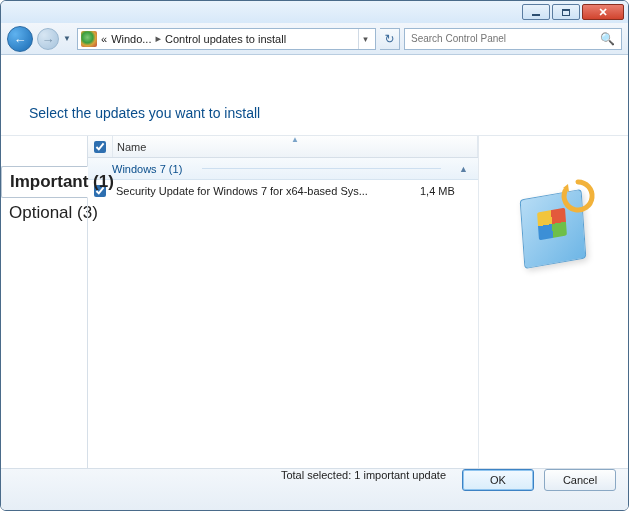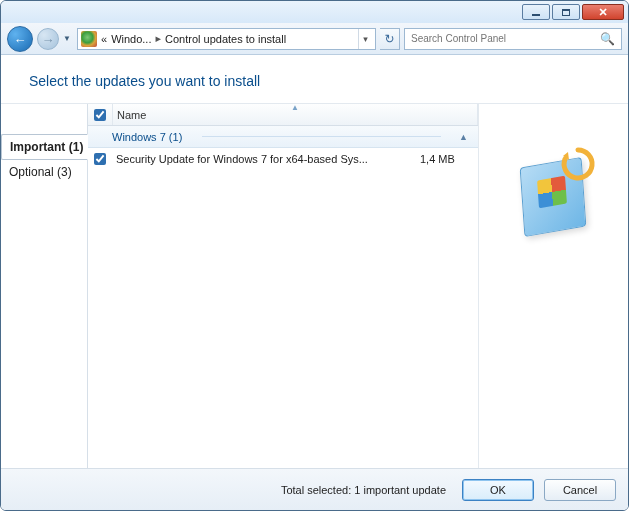--- a/index.html
+++ b/index.html
@@ -22,26 +22,26 @@
 .addressbar { flex: 1; height: 22px; border: 1px solid #9db8d2; background: #fff; display: flex; align-items: center; padding: 0 3px; gap: 4px; font-size: 11px; color: #222; }
 .addressbar .cp-icon { width: 16px; height: 16px; background: radial-gradient(circle at 40% 40%, #7ec779, #3a9e3e 40%, #d8a33a 60%, #c24a3a); border-radius: 2px; }
 .addressbar .sep { color: #555; }
 .addr-drop { width: 14px; text-align: center; color: #555; font-size: 9px; border-left: 1px solid #d0dae5; height: 100%; display: flex; align-items: center; justify-content: center; }
 .addr-refresh { width: 20px; height: 22px; border: 1px solid #9db8d2; border-left: none; background: linear-gradient(to bottom, #f6fafd, #e2edf7); display: flex; align-items: center; justify-content: center; color: #3a6a9a; font-size: 12px; }
 .searchbox { width: 218px; height: 22px; border: 1px solid #9db8d2; background: #fff; display: flex; align-items: center; padding: 0 6px; justify-content: space-between; }
 .searchbox input { border: none; outline: none; width: 100%; font-size: 10px; color: #888; }
 .searchbox .mag { color: #3a6a9a; font-size: 12px; }
 
 
-.page { flex: 1; display: flex; flex-direction: column; background: #fff; }
+.page { flex: 1; display: flex; flex-direction: column; background: #fff; margin-top: 32px; }
 .heading { padding: 18px 0 14px 28px; font-size: 14px; color: #0a4e8c; }
 .content { flex: 1; display: flex; border-top: 1px solid #e3e9ef; }
 
 
-.tabs { width: 86px; padding-top: 30px; font-size: 12px; }
+.tabs { width: 86px; padding-top: 30px; font-size: 17px; }
 .tab { padding: 5px 6px 5px 8px; color: #222; cursor: default; white-space: nowrap; }
 .tab.active { background: #fff; border: 1px solid #b8c6d4; border-right: 1px solid #fff; border-radius: 2px 0 0 2px; font-weight: bold; margin-right: -1px; position: relative; z-index: 2; }
 
 
 .listpanel { flex: 1; border-left: 1px solid #d6dfe8; display: flex; flex-direction: column; position: relative; }
 .list-head { display: flex; height: 22px; background: linear-gradient(to bottom, #fdfefe, #eef3f8); border-bottom: 1px solid #d6dfe8; font-size: 11px; color: #333; align-items: center; }
 .list-head .ck { width: 24px; display: flex; justify-content: center; }
 .list-head .col-name { flex: 1; padding-left: 4px; border-left: 1px solid #e1e8ef; border-right: 1px solid #e1e8ef; height: 100%; display: flex; align-items: center; position: relative; }
 .list-head .col-name .sort { position: absolute; left: 50%; top: -1px; transform: translateX(-50%); font-size: 8px; color: #7aa3c8; }
 .list-head .col-size { width: 64px; padding-left: 6px; height: 100%; display: flex; align-items: center; }
@@ -59,21 +59,21 @@
 
 
 .iconpane { width: 150px; border-left: 1px solid #e3e9ef; display: flex; align-items: flex-start; justify-content: center; padding-top: 40px; }
 .update-icon { width: 92px; height: 100px; position: relative; }
 .update-icon .box { position: absolute; left: 14px; top: 18px; width: 62px; height: 70px; background: linear-gradient(135deg, #b6dcf5, #6eb6e6); border: 1px solid #5a9fd0; border-radius: 4px; transform: skewY(-6deg) rotate(-4deg); box-shadow: 2px 3px 6px rgba(0,0,0,.15); }
 .update-icon .flag { position: absolute; left: 30px; top: 34px; width: 28px; height: 28px; background: conic-gradient(#e35a3c 0 25%, #6ebf4a 25% 50%, #3c8fd6 50% 75%, #f2c53c 75% 100%); border-radius: 2px; transform: skewY(-6deg) rotate(-4deg); }
 .update-icon .arrow { position: absolute; right: 2px; top: 2px; width: 40px; height: 40px; }
 .update-icon .arrow svg { width: 100%; height: 100%; }
 
 
-.footer { height: 42px; border-top: 1px solid #d6dfe8; background: linear-gradient(to bottom, #f3f7fb, #e6eef6); display: flex; align-items: center; justify-content: flex-end; padding: 0 12px; gap: 10px; font-size: 11px; }
+.footer { height: 42px; border-top: 1px solid #d6dfe8; background: linear-gradient(to bottom, #f3f7fb, #e6eef6); display: flex; align-items: flex-start; justify-content: flex-end; padding: 0 12px; gap: 10px; font-size: 11px; }
 .footer .status { color: #222; margin-right: 6px; }
 .btn { min-width: 72px; height: 22px; border: 1px solid #8aa8c4; border-radius: 3px; background: linear-gradient(to bottom, #fdfefe, #e6eef6); font-size: 11px; color: #222; display: flex; align-items: center; justify-content: center; cursor: default; }
 .btn.primary { border: 1px solid #3c82c4; box-shadow: 0 0 0 1px #8ec4ef inset; background: linear-gradient(to bottom, #f2f9ff, #d9edfb); }
 </style>
 </head>
 <body>
 
 <div class="window">
 
   <div class="titlebar">

